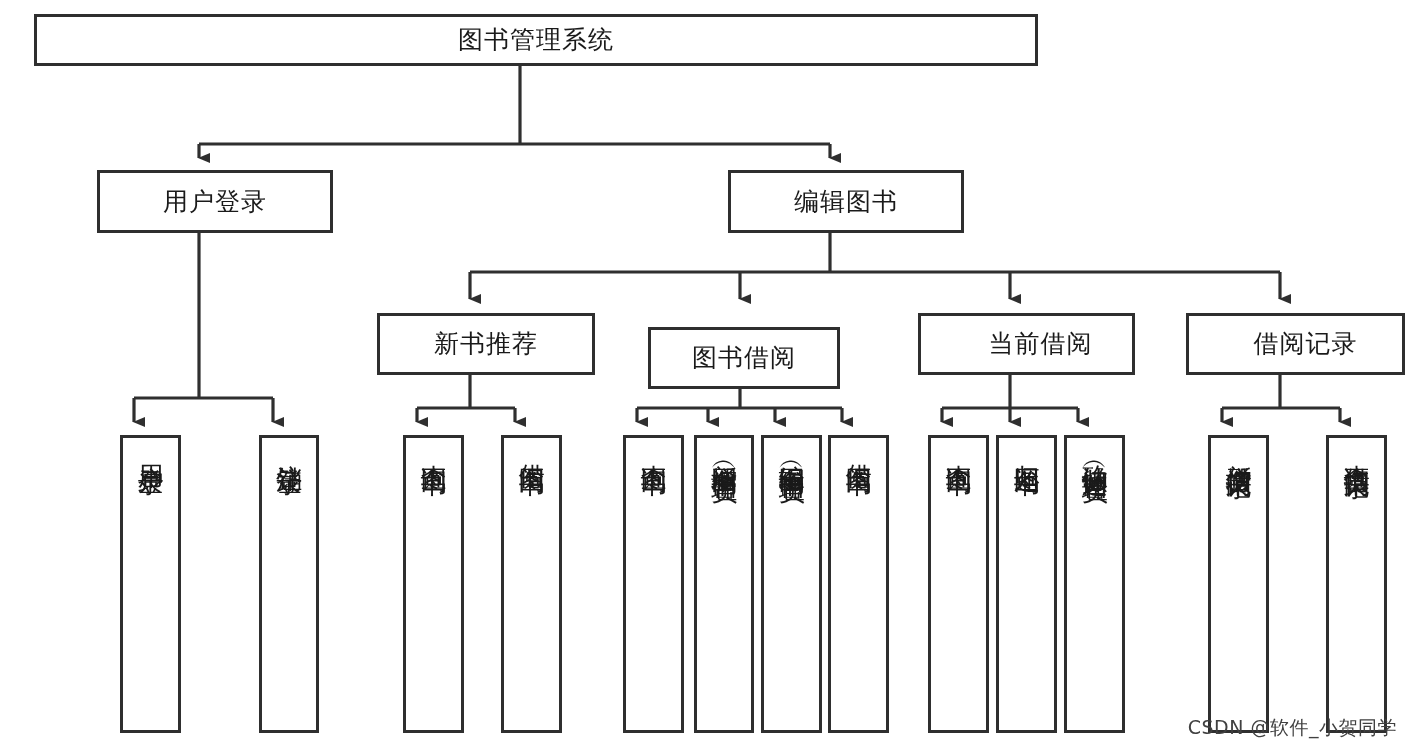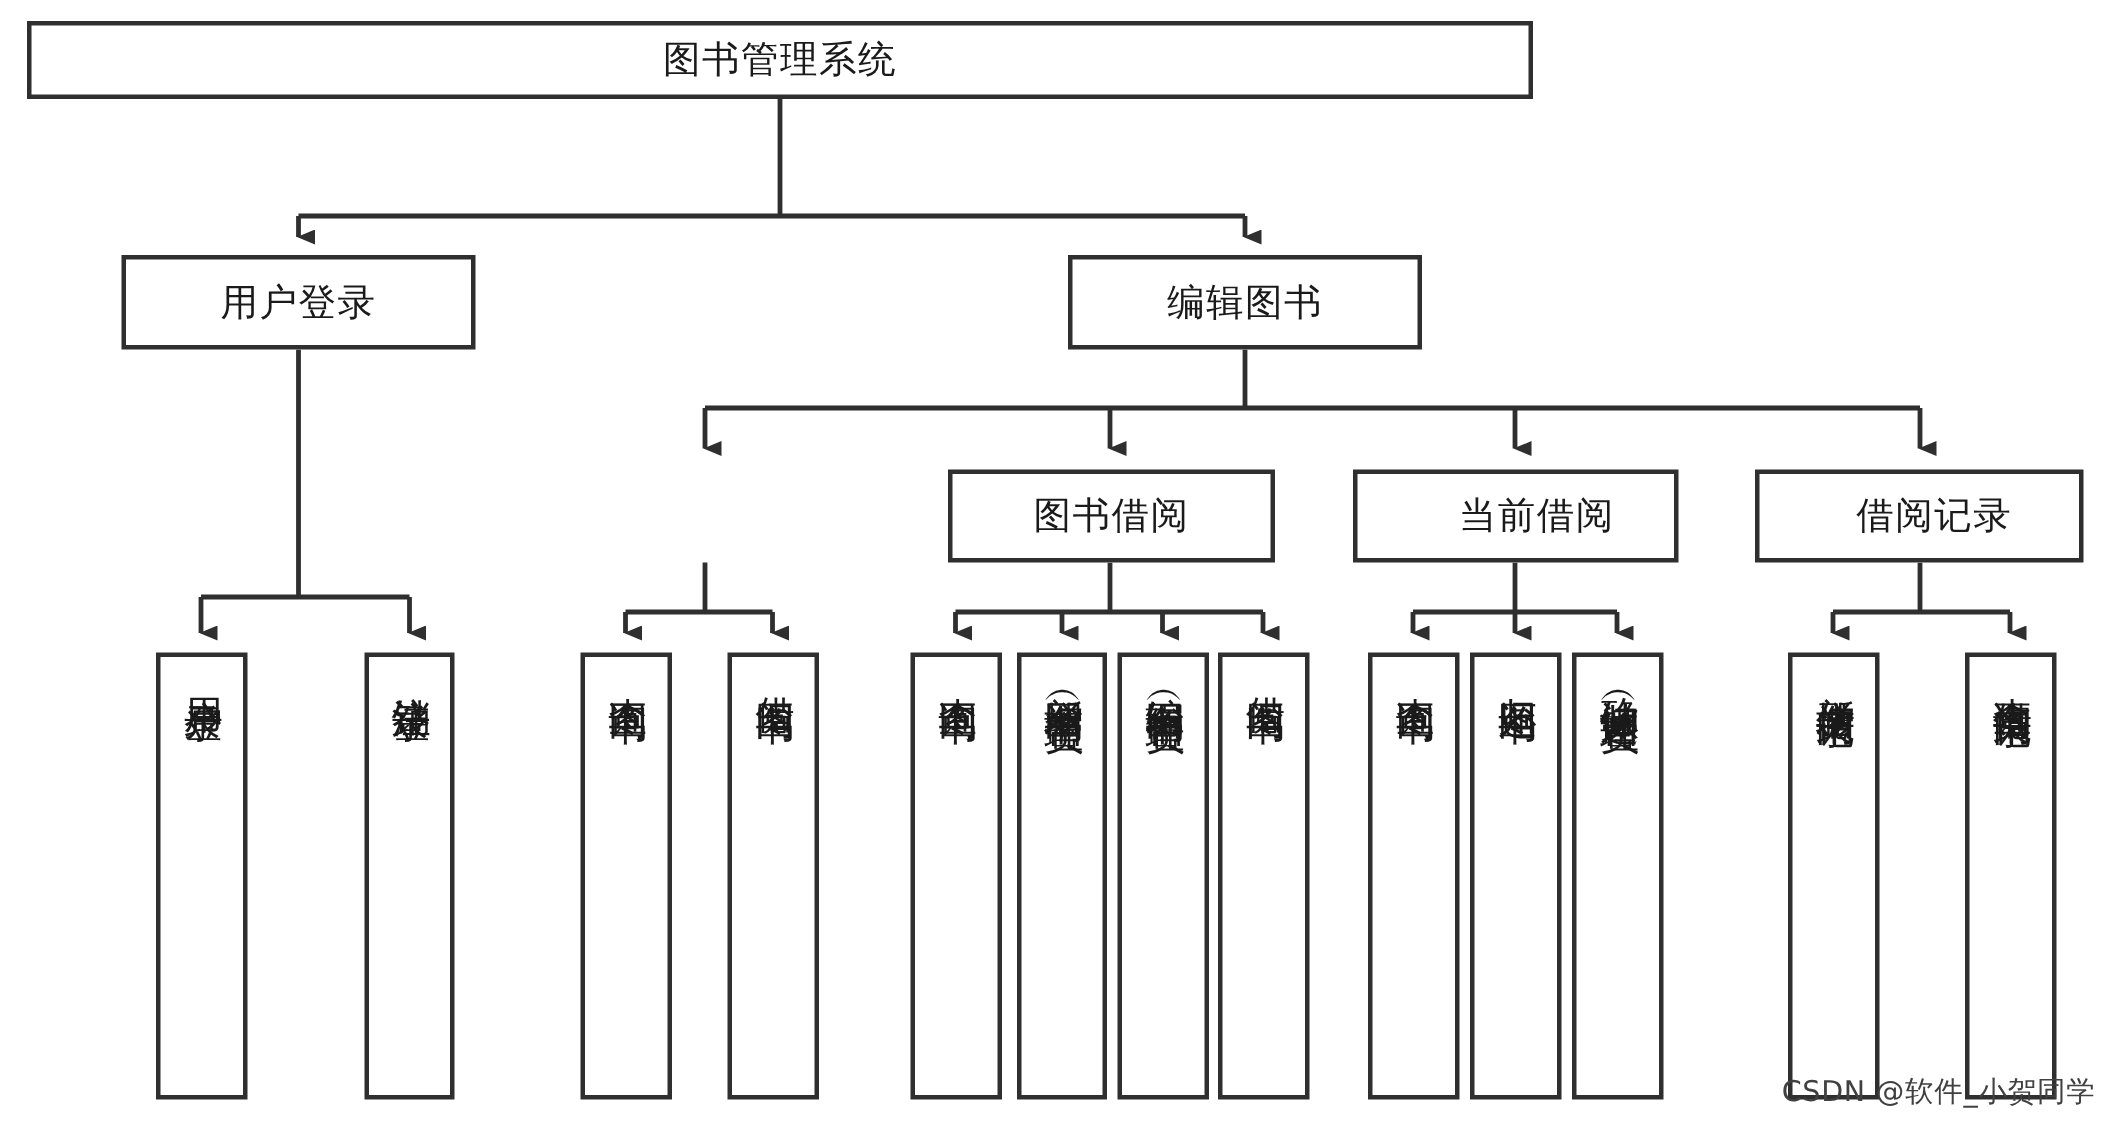--- a/index.html
+++ b/index.html
@@ -27,20 +27,21 @@
   }
   .node {
     position: absolute;
     box-sizing: border-box;
     background: #ffffff;
     border: 3px solid #2f2f2f;
     display: flex;
     align-items: center;
     justify-content: center;
     color: #1a1a1a;
+    margin-left: 16px;
   }
   .node.horiz {
     font-size: 25px;
     letter-spacing: 1px;
     line-height: 1.1;
   }
   .node.root {
     font-size: 25px;
   }
   .node.leaf {
@@ -126,21 +127,24 @@
     <span>图书管理系统</span>
   </div>
 
   <div class="node horiz" id="node-l2-0" style="left: 81px; top: 170px; width: 236px; height: 63px;">
     <span>用户登录</span>
   </div>
   <div class="node horiz" id="node-l2-1" style="left: 712px; top: 170px; width: 236px; height: 63px;">
     <span>编辑图书</span>
   </div>
 
-  <div class="node horiz" id="node-l3-1" style="left: 632px; top: 313px; width: 218px; height: 62px;">
+  <div class="node horiz" id="node-l3-0" style="left: 361px; top: 313px; width: 218px; height: 62px;">
+    <span>新书推荐</span>
+  </div>
+  <div class="node horiz" id="node-l3-1" style="left: 632px; top: 327px; width: 192px; height: 62px;">
     <span>图书借阅</span>
   </div>
   <div class="node horiz" id="node-l3-2" style="left: 902px; top: 313px; width: 217px; height: 62px; padding-left: 28px;">
     <span>当前借阅</span>
   </div>
   <div class="node horiz" id="node-l3-3" style="left: 1170px; top: 313px; width: 219px; height: 62px; padding-left: 20px;">
     <span>借阅记录</span>
   </div>
 
   <div class="node leaf" id="node-leaf-0" style="left: 104px; top: 435px; width: 61px; height: 298px;">

